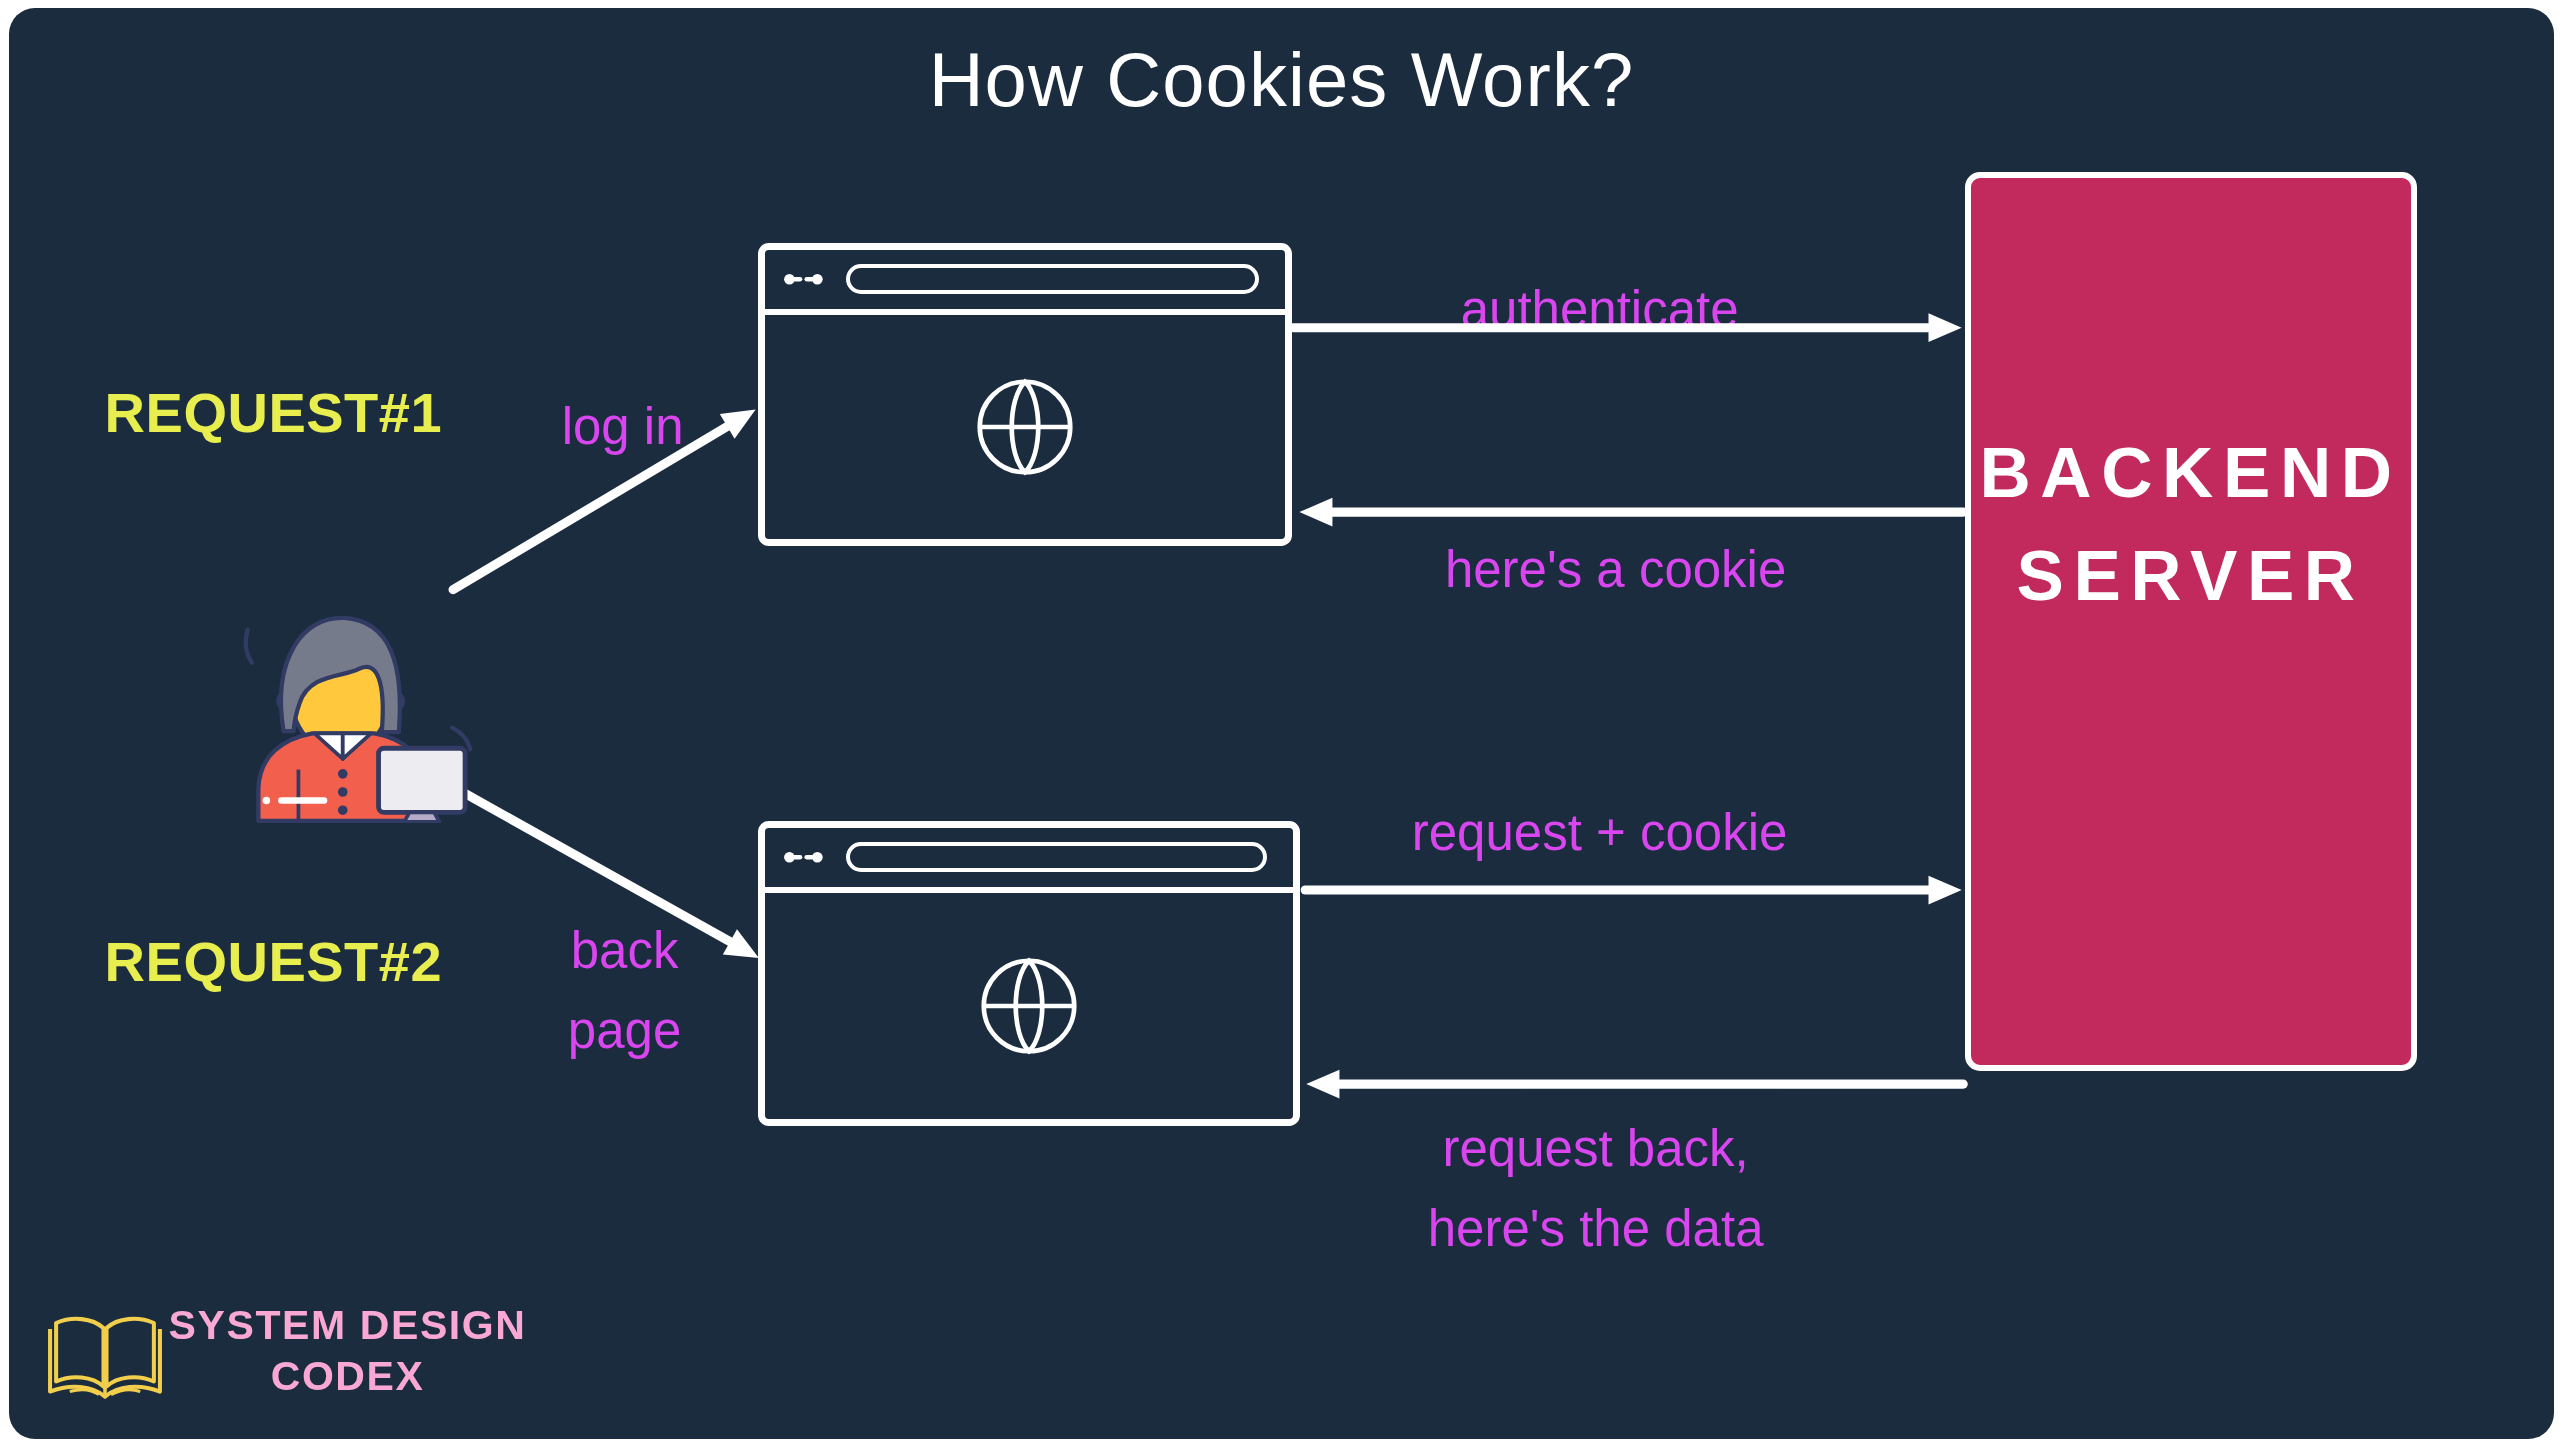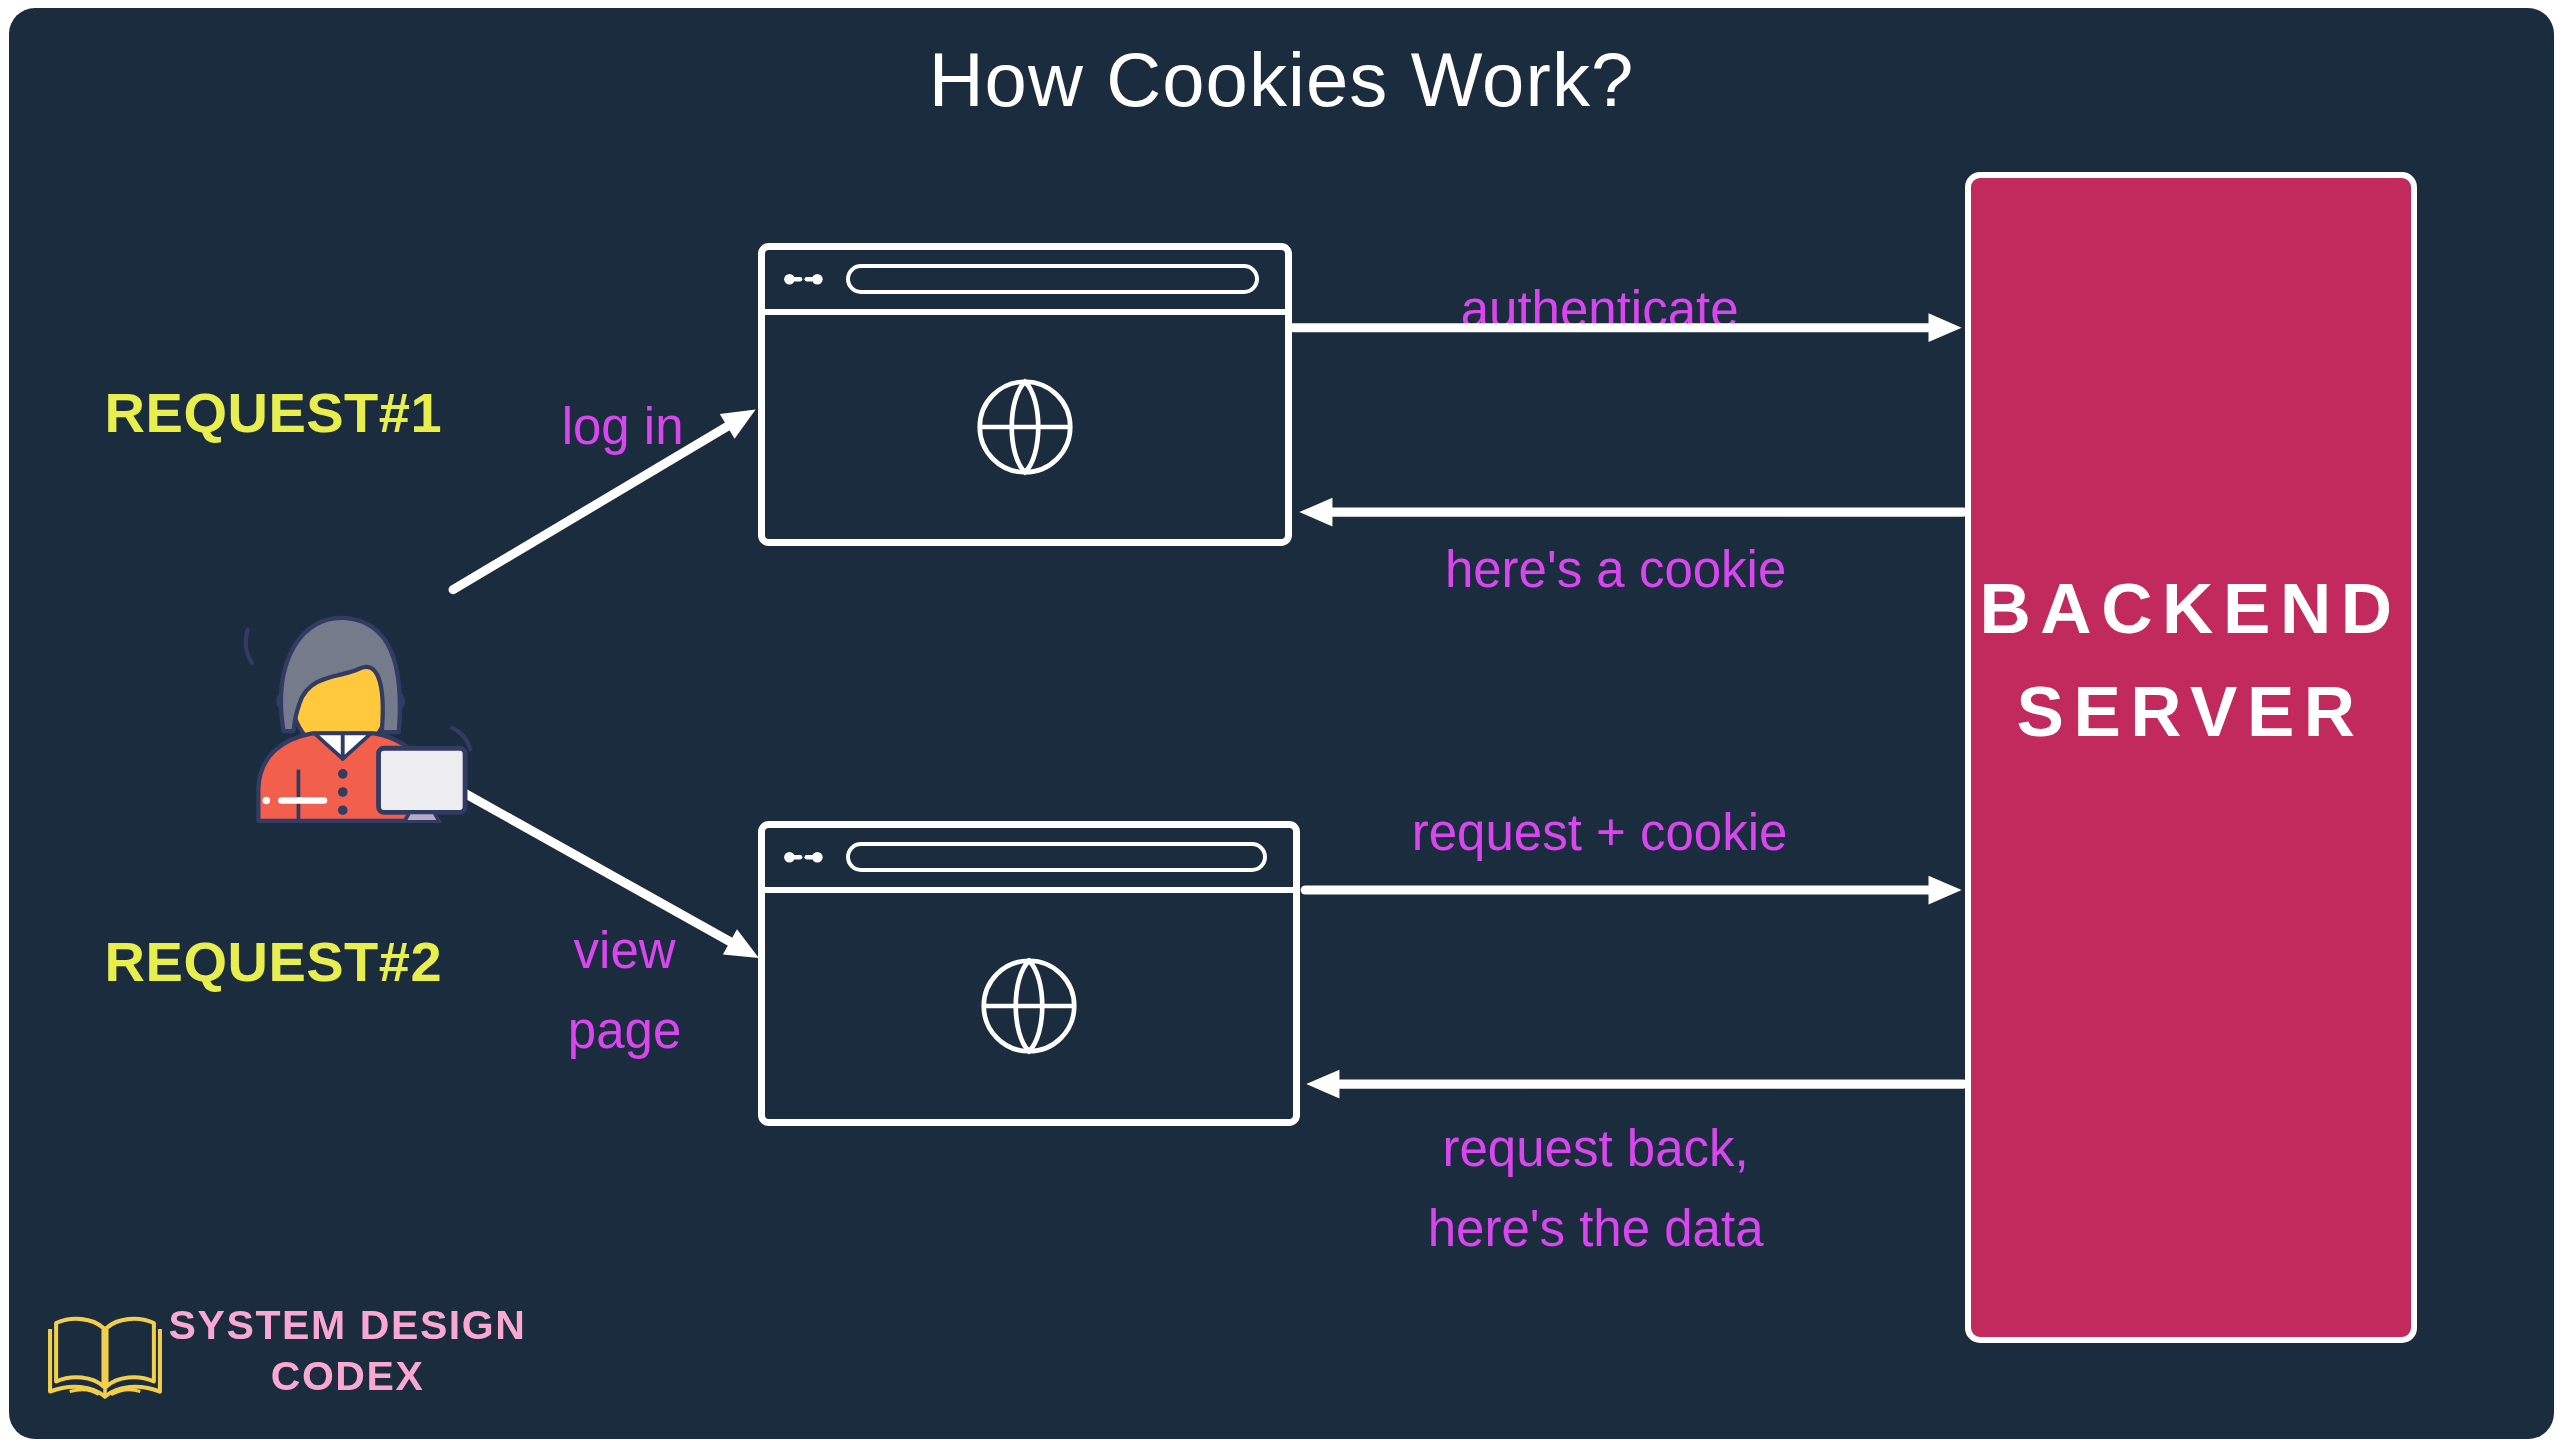--- a/index.html
+++ b/index.html
@@ -25,21 +25,21 @@
   .req1{left:96px;top:372px;}
   .req2{left:96px;top:921px;}
   .login{left:603px;top:389px;margin-left:11px;}
   .viewpage{left:616px;top:903px;}
   .auth{left:1591px;top:272px;}
   .cookie{left:1607px;top:532px;}
   .reqcookie{left:1591px;top:795px;}
   .welcome{left:1587px;top:1101px;line-height:1.45;}
 
   .server{
-    position:absolute;left:1956px;top:164px;width:452px;height:1171px;
+    position:absolute;left:1956px;top:164px;width:452px;height:899px;
     background:#c22a5e;border:6.4px solid #ffffff;border-radius:15px;
     box-sizing:border-box;display:flex;flex-direction:column;
     justify-content:center;align-items:center;
     color:#ffffff;font-size:71px;font-weight:600;letter-spacing:9.6px;
     line-height:1.45;text-align:center;
   }
   .server > div{transform:translateY(-96px);}
   .server > div + div{transform:translateY(-96px);}
 
   .browser{
@@ -77,21 +77,21 @@
 <div class="canvas">
 
   <div class="title">How Cookies Work?</div>
 
   <div class="lbl yellow req1">REQUEST#1</div>
   <div class="lbl yellow req2">REQUEST#2</div>
 
   <div class="lbl center login">log in</div>
 
   <div class="lbl center twoline viewpage">
-    <div>view</div>
+    <div>back</div>
     <div>page</div>
   </div>
 
   <div class="lbl center auth">authenticate</div>
   <div class="lbl center cookie">here's a cookie</div>
   <div class="lbl center reqcookie">request + cookie</div>
 
   <div class="lbl center twoline welcome">
     <div>request back,</div>
     <div>here's the data</div>

